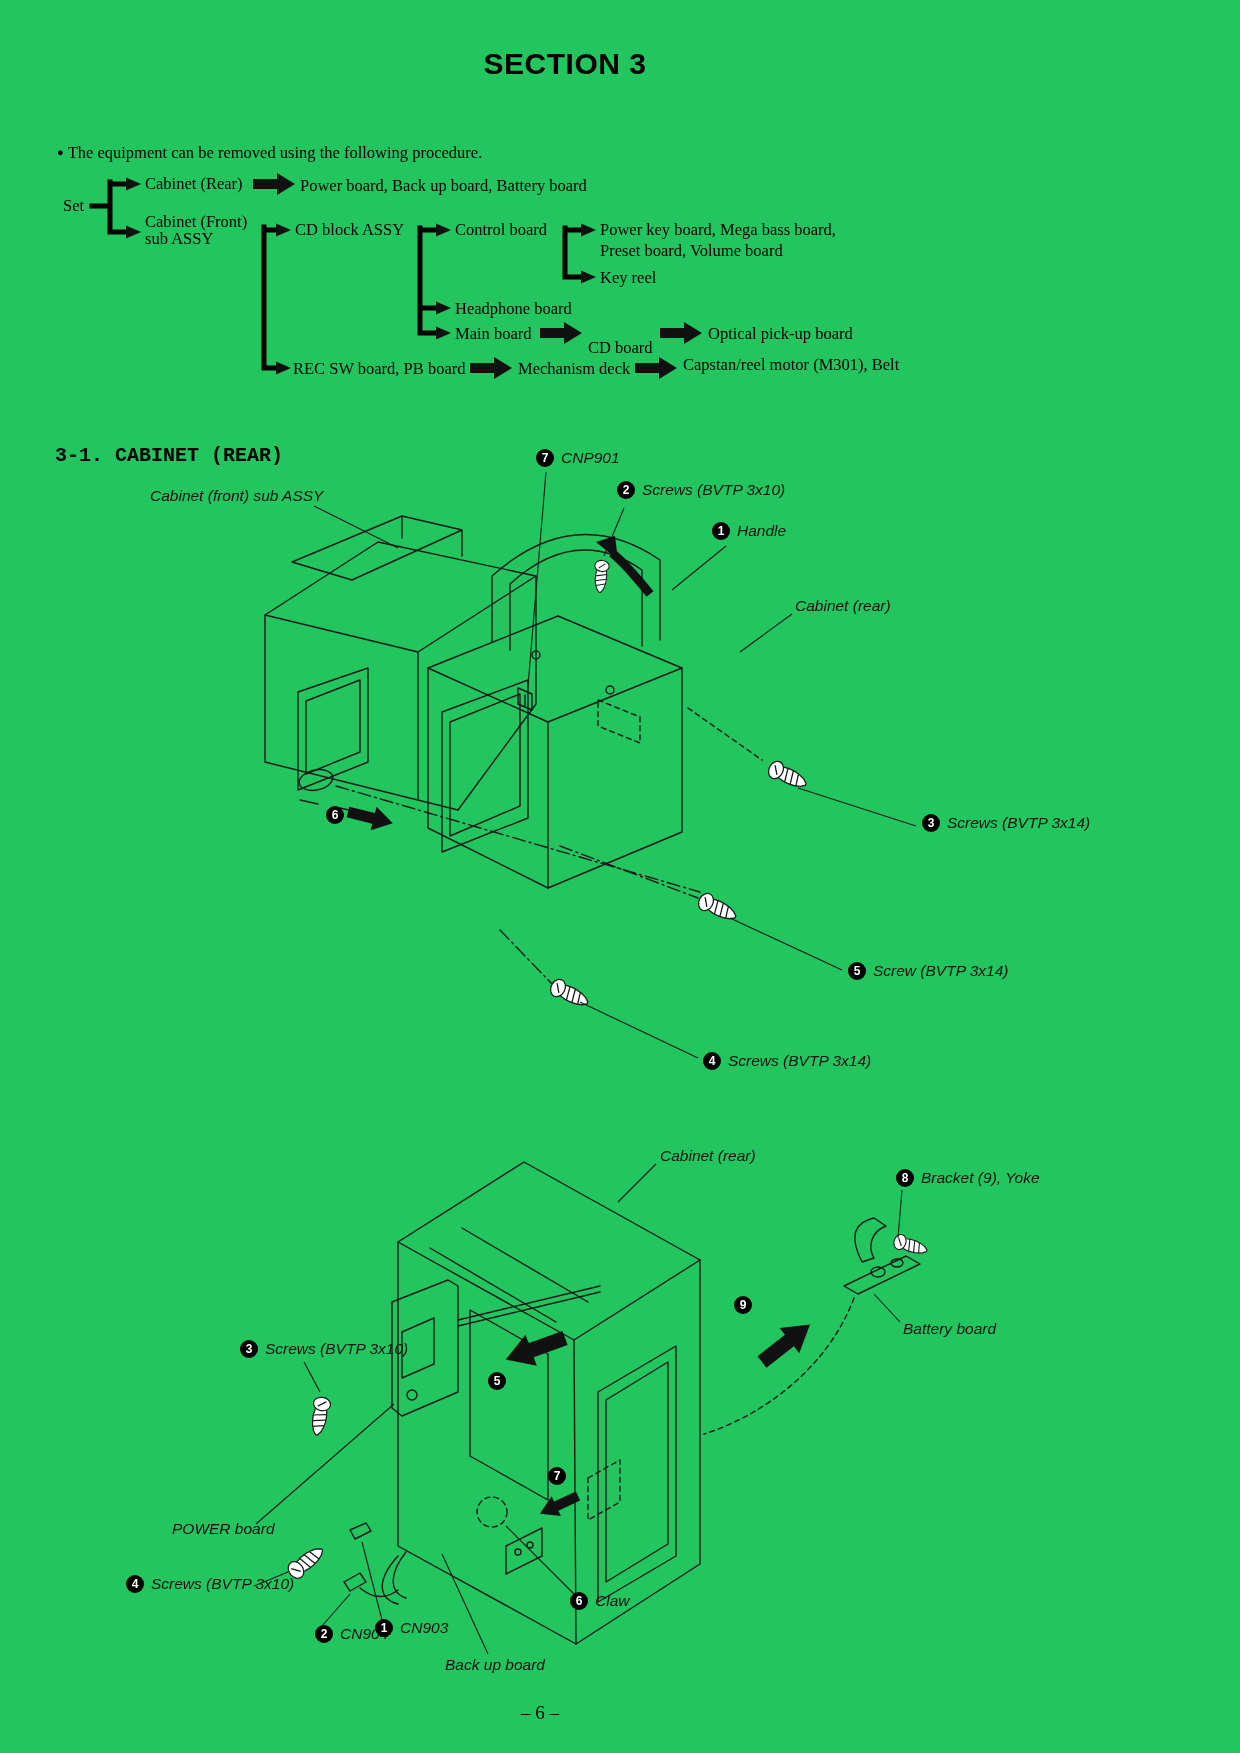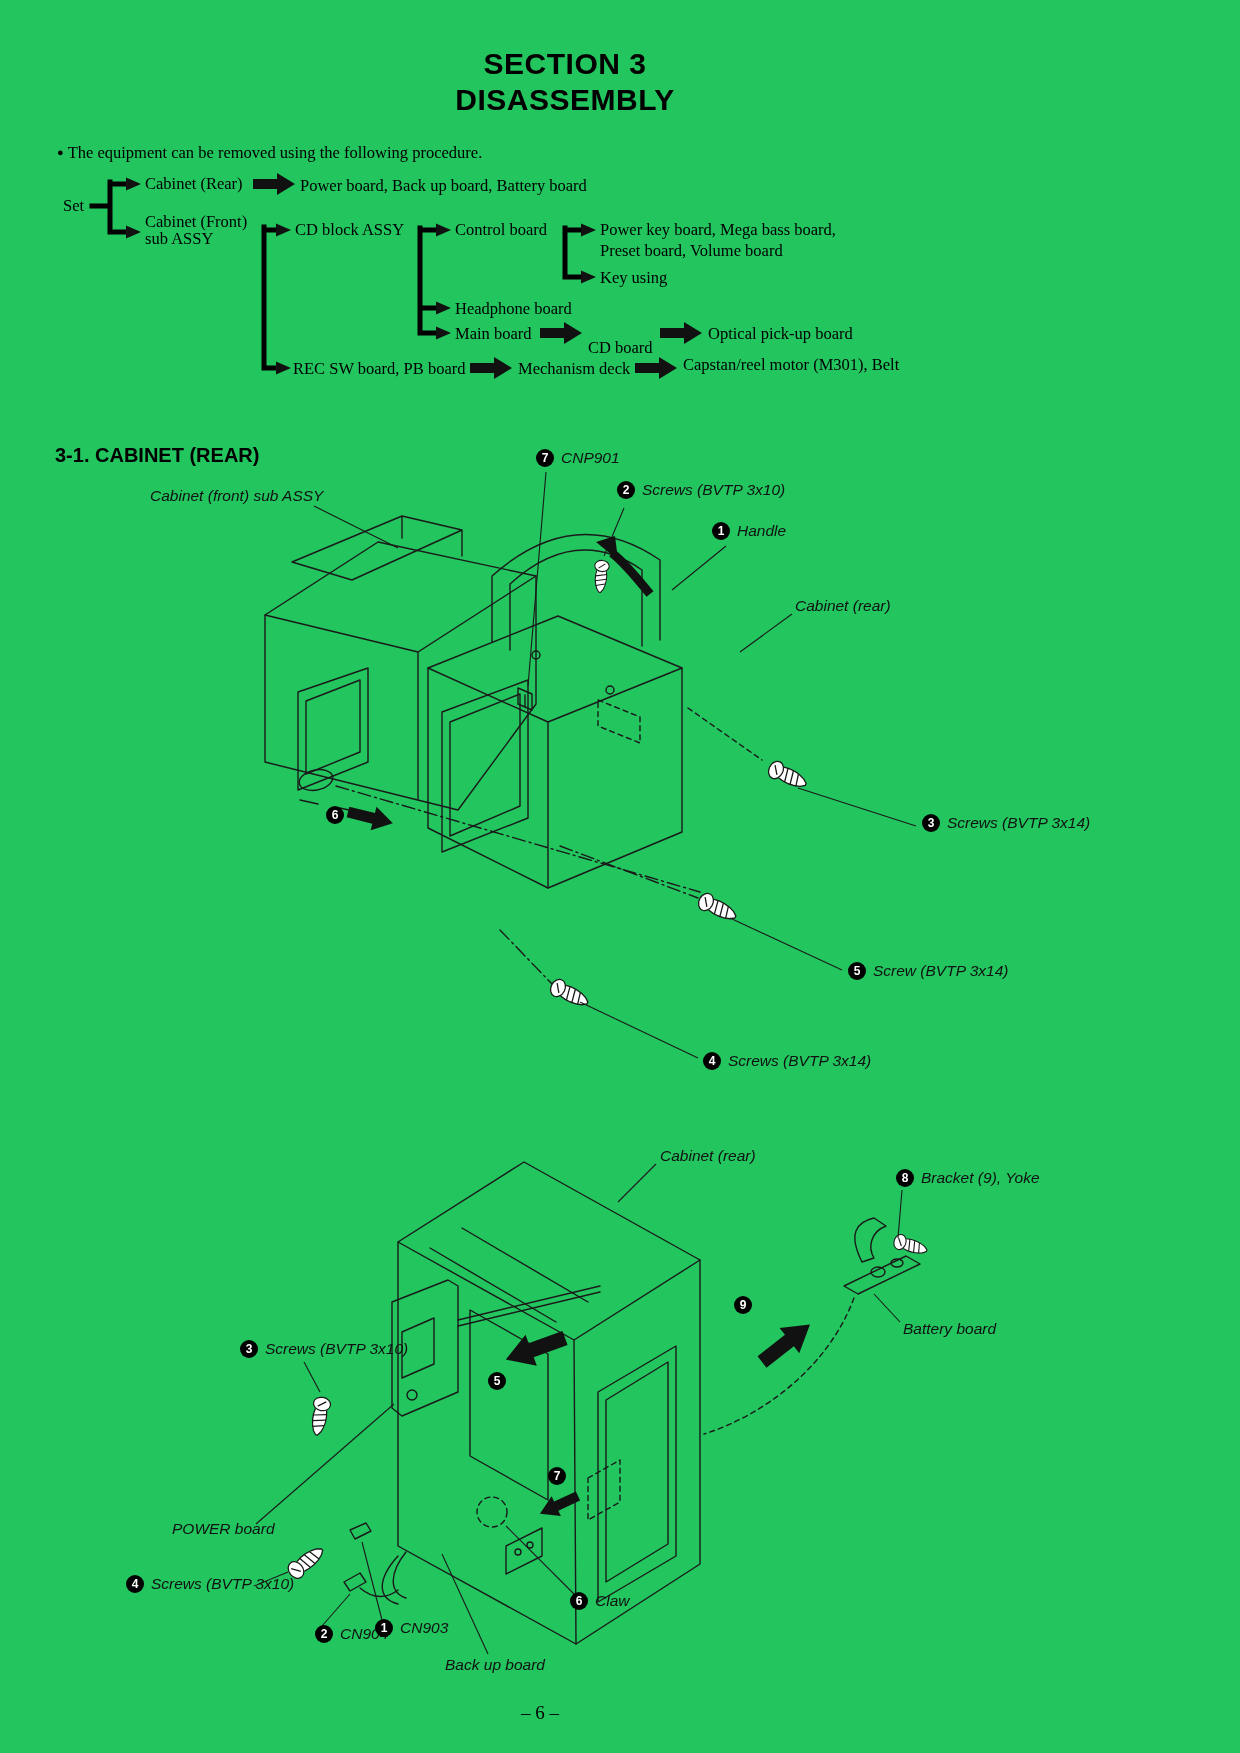--- a/index.html
+++ b/index.html
@@ -6,21 +6,21 @@
   .page{position:relative;width:1240px;height:1753px;background:#22c55e;
         font-family:"Liberation Serif",serif;color:#000;overflow:hidden;margin:0 auto;}
   .abs{position:absolute;white-space:nowrap;}
   .title-wrap{position:absolute;left:0;top:46px;width:1130px;text-align:center;}
   .title{font-family:"Liberation Sans",sans-serif;font-weight:bold;font-size:30px;line-height:36px;letter-spacing:.5px;}
   .intro{font-size:16.5px;}
   .bullet{font-size:11px;vertical-align:2px;margin-right:4px;}
   .fc{font-size:16.5px;line-height:17px;}
   .note-label{font-family:"Liberation Sans",sans-serif;font-weight:bold;font-size:16.5px;}
   .note-text{font-size:16.5px;}
-  .h2{font-family:Liberation Sans, sans-serif;font-weight:bold;font-size:20px;}
+  .h2{font-family:Liberation Mono, monospace;font-weight:bold;font-size:20px;}
   .callout{display:flex;align-items:flex-start;gap:7px;font-family:"Liberation Sans",sans-serif;
            font-style:italic;font-size:15.5px;line-height:18px;color:#111;}
   .badge{flex:0 0 auto;width:18px;height:18px;border-radius:50%;background:#000;color:#fff;
          font-style:normal;font-weight:bold;font-size:12px;line-height:18px;text-align:center;
          font-family:"Liberation Sans",sans-serif;}
   .artsvg{position:absolute;left:0;top:0;pointer-events:none;}
   .pageno{font-size:19px;}
   .ln{fill:none;stroke:#1a1a1a;stroke-width:1.4;stroke-linejoin:round;stroke-linecap:round;}
   .thin{fill:none;stroke:#1a1a1a;stroke-width:1.1;}
   .thick{fill:none;stroke:#000;stroke-width:5;stroke-linecap:square;}
@@ -159,38 +159,37 @@
       <path class="thin" d="M256,1524 L394,1404"></path>
 
       <use href="#tarrow" transform="translate(762,1362) rotate(-38) scale(1.45)"></use>
       <use href="#tarrow" transform="translate(565,1338) rotate(160) scale(1.5)"></use>
       <use href="#tarrow" transform="translate(578,1496) rotate(155)"></use>
     </g>
   </svg>
 
   <header class="title-wrap">
     <div class="title">SECTION 3</div>
-    <div class="title">DISASSEMBLY</div>
   </header>
 
   <div class="abs intro" style="left:57px;top:143px">
     <span class="bullet">●</span><span>The equipment can be removed using the following procedure.</span>
   </div>
 
   <div>
     <div class="abs fc" style="left:63px;top:197px">Set</div>
     <div class="abs fc" style="left:145px;top:175px">Cabinet (Rear)</div>
     <div class="abs fc" style="left:300px;top:177px">Power board, Back up board, Battery board</div>
     <div class="abs fc" style="left:145px;top:213px">Cabinet (Front)</div>
     <div class="abs fc" style="left:145px;top:230px">sub ASSY</div>
     <div class="abs fc" style="left:295px;top:221px">CD block ASSY</div>
     <div class="abs fc" style="left:455px;top:221px">Control board</div>
     <div class="abs fc" style="left:600px;top:221px">Power key board, Mega bass board,</div>
     <div class="abs fc" style="left:600px;top:242px">Preset board, Volume board</div>
-    <div class="abs fc" style="left:600px;top:269px">Key using</div>
+    <div class="abs fc" style="left:600px;top:269px">Key reel</div>
     <div class="abs fc" style="left:455px;top:300px">Headphone board</div>
     <div class="abs fc" style="left:455px;top:325px">Main board</div>
     <div class="abs fc" style="left:588px;top:339px">CD board</div>
     <div class="abs fc" style="left:708px;top:325px">Optical pick-up board</div>
     <div class="abs fc" style="left:293px;top:360px">REC SW board, PB board</div>
     <div class="abs fc" style="left:518px;top:360px">Mechanism deck</div>
     <div class="abs fc" style="left:683px;top:356px">Capstan/reel motor (M301), Belt</div>
   </div>
 
 

